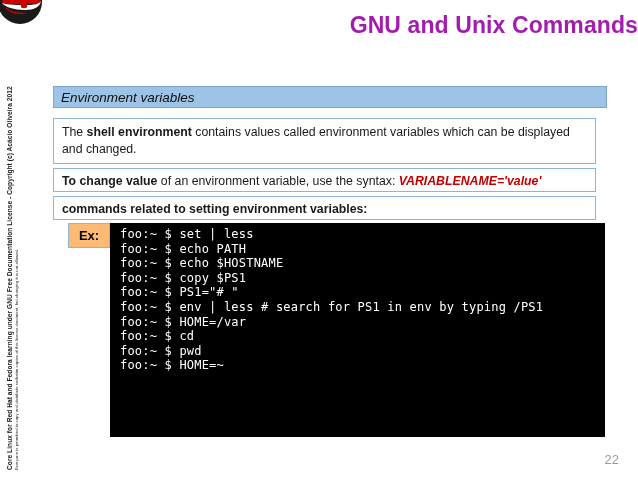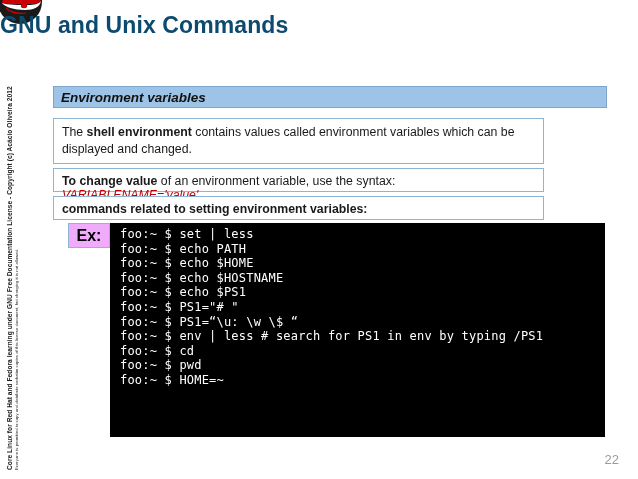--- a/index.html
+++ b/index.html
@@ -25,84 +25,84 @@
     overflow: hidden;
   }
   .logo svg { display: block; }
 
   
   .slide-title {
     position: absolute;
     left: 0;
     top: 12px;
     width: 638px;
-    text-align: left;
+    text-align: right;
     font-size: 23px;
     font-weight: bold;
-    color: #0c4a6e;
+    color: #a21caf;
     letter-spacing: 0.1px;
   }
 
   
   .section-bar {
     position: absolute;
     left: 53px;
     top: 86px;
     width: 554px;
     height: 22px;
     box-sizing: border-box;
     background: #9dc3e6;
     border: 1px solid #7ba7cf;
     display: flex;
     align-items: center;
     padding-left: 7px;
     font-size: 13.5px;
-    font-weight: bold;
+    font-weight: normal;
     font-style: italic;
     color: #111111;
   }
 
   
   .tbox {
     position: absolute;
     left: 53px;
-    width: 491px;
+    width: 543px;
     box-sizing: border-box;
     background: #ffffff;
     border: 1px solid #8eb4d6;
     padding: 5px 8px 5px 8px;
     font-size: 12.3px;
     color: #1a1a1a;
     line-height: 17px;
   }
   .tbox b { font-weight: bold; }
   .redvar {
     color: #c00000;
-    font-weight: normal;
+    font-weight: bold;
     font-style: italic;
   }
 
   #box-intro  { top: 118px; height: 46px; }
   #box-change { top: 168px; height: 24px; line-height: 14px; }
   #box-cmds   { top: 196px; height: 24px; line-height: 14px; font-weight: bold; }
 
   
   .ex-box {
     position: absolute;
     left: 68px;
     top: 223px;
     width: 42px;
     height: 25px;
     box-sizing: border-box;
-    background: #f0abfc;
+    background: #fdba74;
     border: 1px solid #8eb4d6;
     display: flex;
     align-items: center;
     justify-content: center;
-    font-size: 16px;
+    font-size: 13px;
     font-weight: bold;
     color: #000000;
   }
 
   
   .terminal {
     position: absolute;
     left: 110px;
     top: 223px;
     width: 495px;
@@ -192,26 +192,25 @@
   <span>commands related to setting environment variables:</span>
 </div>
 
 <div class="ex-box">
   <span>Ex:</span>
 </div>
 
 <div class="terminal" id="terminal">
     <div class="line">foo:~ $ set | less</div>
     <div class="line">foo:~ $ echo PATH</div>
-    <div class="line">foo:~ $ echo $HOME</div>
     <div class="line">foo:~ $ echo $HOSTNAME</div>
-    <div class="line">foo:~ $ echo $PS1</div>
+    <div class="line">foo:~ $ copy $PS1</div>
     <div class="line">foo:~ $ PS1="# "</div>
-    <div class="line">foo:~ $ PS1=“\u: \w \$ “</div>
     <div class="line">foo:~ $ env | less # search for PS1 in env by typing /PS1</div>
+    <div class="line">foo:~ $ HOME=/var</div>
     <div class="line">foo:~ $ cd</div>
     <div class="line">foo:~ $ pwd</div>
     <div class="line">foo:~ $ HOME=~</div>
   </div>
 
 <div class="sidebar">
   <div class="vtext main">Core Linux for Red Hat and Fedora learning under GNU Free Documentation License  -  Copyright (c) Acácio Oliveira  2012</div>
   <div class="vtext sub">Everyone is permitted to copy and distribute verbatim copies of this license document, but changing it is not allowed.</div>
 </div>
 

